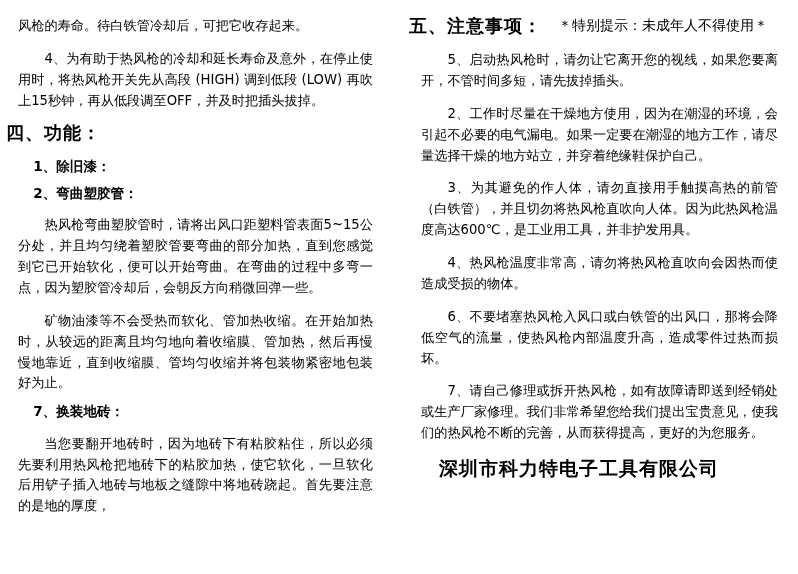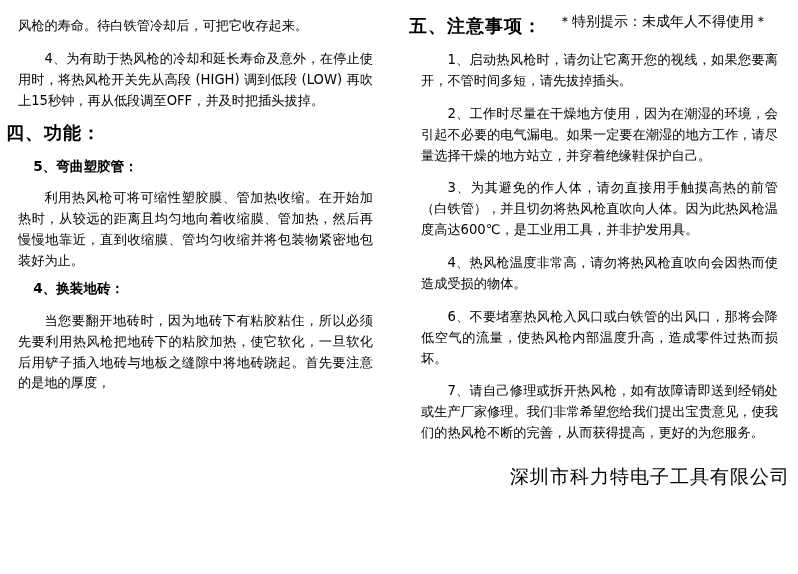--- a/index.html
+++ b/index.html
@@ -54,84 +54,86 @@
   }
   .sub-head {
     font-size: 13.6px;
     font-weight: bold;
     margin: 7px 0 3px 0;
     text-indent: 2em;
     line-height: 1.5;
   }
   .sec-head-row {
     display: flex;
-    align-items: flex-start;
+    align-items: center;
     gap: 16px;
     margin: 9px 0 4px 0;
   }
   .sec-head-row .sec-head {
     margin: 0;
   }
   .note-small {
     font-size: 14px;
     font-weight: normal;
     letter-spacing: 0px;
     white-space: nowrap;
   }
   .para {
     margin-bottom: 2px;
   }
   .company {
-    margin-top: 20px;
-    text-align: right;
+    margin-top: 12px;
+    text-align: left;
     font-size: 19px;
-    font-weight: normal;
+    font-weight: bold;
     letter-spacing: 1px;
     padding-left: 30px;
   }
 </style>
 </head>
 <body>
 
 <div class="page">
 
   <div class="col col-left">
 
     <p class="para">风枪的寿命。待白铁管冷却后，可把它收存起来。</p>
     <p class="para indent2">4、为有助于热风枪的冷却和延长寿命及意外，在停止使用时，将热风枪开关先从高段 (HIGH) 调到低段 (LOW) 再吹上15秒钟，再从低段调至OFF，并及时把插头拔掉。</p>
 
     <div class="sec-head">四、功能：</div>
 
     <div>
+      <div class="sub-head">1、除旧漆：</div>
     </div>
 
     <div>
-      <div class="sub-head">5、弯曲塑胶管：</div>
+      <div class="sub-head">2、弯曲塑胶管：</div>
+      <p class="para indent2">热风枪弯曲塑胶管时，请将出风口距塑料管表面5~15公分处，并且均匀绕着塑胶管要弯曲的部分加热，直到您感觉到它已开始软化，便可以开始弯曲。在弯曲的过程中多弯一点，因为塑胶管冷却后，会朝反方向稍微回弹一些。</p>
     </div>
 
     <div>
-      <p class="para indent2">利用热风枪可将可缩性塑胶膜、管加热收缩。在开始加热时，从较远的距离且均匀地向着收缩膜、管加热，然后再慢慢地靠近，直到收缩膜、管均匀收缩并将包装物紧密地包装好为止。</p>
+      <p class="para indent2">矿物油漆等不会受热而软化、管加热收缩。在开始加热时，从较远的距离且均匀地向着收缩膜、管加热，然后再慢慢地靠近，直到收缩膜、管均匀收缩并将包装物紧密地包装好为止。</p>
     </div>
 
     <div>
-      <div class="sub-head">4、换装地砖：</div>
+      <div class="sub-head">7、换装地砖：</div>
       <p class="para indent2">当您要翻开地砖时，因为地砖下有粘胶粘住，所以必须先要利用热风枪把地砖下的粘胶加热，使它软化，一旦软化后用铲子插入地砖与地板之缝隙中将地砖跷起。首先要注意的是地的厚度，</p>
     </div>
 
   </div>
 
   <div class="col col-right">
 
 
     <div class="sec-head-row">
       <div class="sec-head">五、注意事项：</div>
       <div class="note-small">＊特别提示：未成年人不得使用＊</div>
     </div>
 
-    <p class="para indent2">1、启动热风枪时，请勿让它离开您的视线，如果您要离开，不管时间多短，请先拔掉插头。</p>
+    <p class="para indent2">5、启动热风枪时，请勿让它离开您的视线，如果您要离开，不管时间多短，请先拔掉插头。</p>
     <p class="para indent2">2、工作时尽量在干燥地方使用，因为在潮湿的环境，会引起不必要的电气漏电。如果一定要在潮湿的地方工作，请尽量选择干燥的地方站立，并穿着绝缘鞋保护自己。</p>
     <p class="para indent2">3、为其避免的作人体，请勿直接用手触摸高热的前管（白铁管），并且切勿将热风枪直吹向人体。因为此热风枪温度高达600℃，是工业用工具，并非护发用具。</p>
     <p class="para indent2">4、热风枪温度非常高，请勿将热风枪直吹向会因热而使造成受损的物体。</p>
     <p class="para indent2">6、不要堵塞热风枪入风口或白铁管的出风口，那将会降低空气的流量，使热风枪内部温度升高，造成零件过热而损坏。</p>
     <p class="para indent2">7、请自己修理或拆开热风枪，如有故障请即送到经销处或生产厂家修理。我们非常希望您给我们提出宝贵意见，使我们的热风枪不断的完善，从而获得提高，更好的为您服务。</p>
 
     <div class="company">深圳市科力特电子工具有限公司</div>
 
   </div>
 

